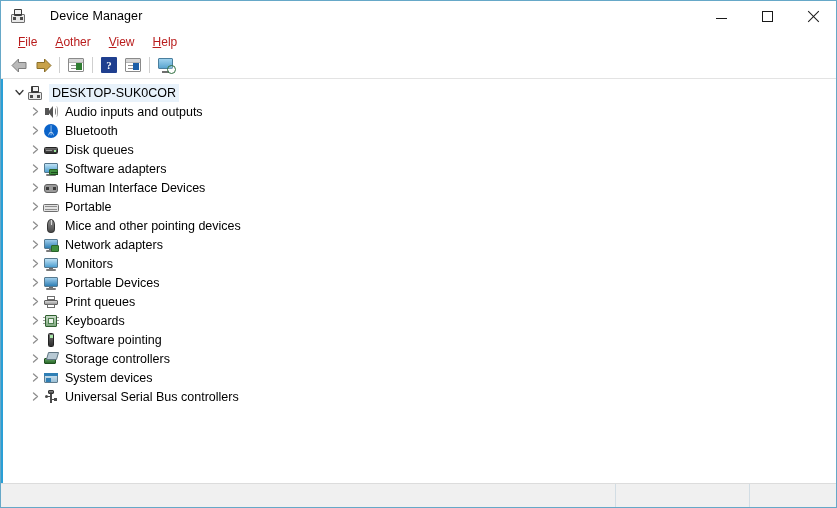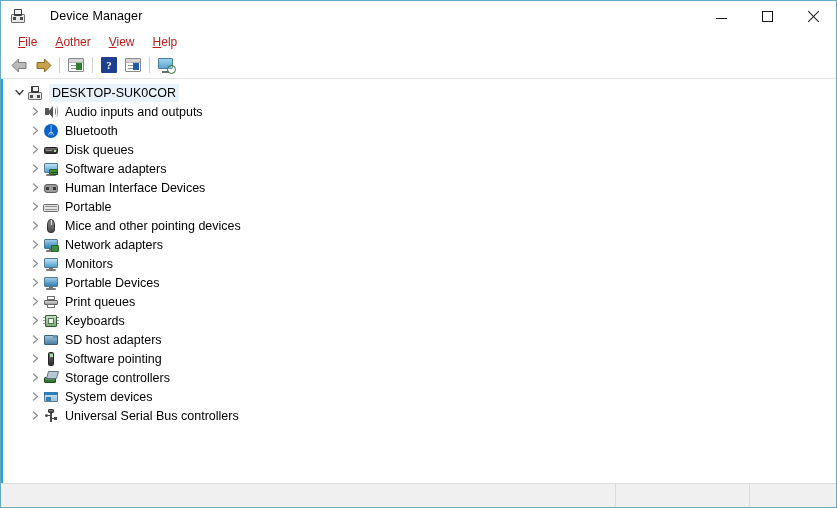--- a/index.html
+++ b/index.html
@@ -639,34 +639,20 @@
             <span class="lbl">Keyboards</span>
           </div>
           <div class="row child">
             <span class="chev">
               <svg width="9" height="9" viewBox="0 0 9 9">
                 <path d="M2.5 1 L6.5 4.5 L2.5 8" fill="none" stroke="#8d8d8d" stroke-width="1.3" stroke-linecap="round" stroke-linejoin="round"></path>
               </svg>
             </span>
             <span class="ico">
               <span class="ic">
-                <span class="sd-b"></span>
-                <span class="sd-n"></span>
-              </span>
-            </span>
-            <span class="lbl">SD host adapters</span>
-          </div>
-          <div class="row child">
-            <span class="chev">
-              <svg width="9" height="9" viewBox="0 0 9 9">
-                <path d="M2.5 1 L6.5 4.5 L2.5 8" fill="none" stroke="#8d8d8d" stroke-width="1.3" stroke-linecap="round" stroke-linejoin="round"></path>
-              </svg>
-            </span>
-            <span class="ico">
-              <span class="ic">
                 <span class="sw-b"></span>
                 <span class="sw-g"></span>
               </span>
             </span>
             <span class="lbl">Software pointing</span>
           </div>
           <div class="row child">
             <span class="chev">
               <svg width="9" height="9" viewBox="0 0 9 9">
                 <path d="M2.5 1 L6.5 4.5 L2.5 8" fill="none" stroke="#8d8d8d" stroke-width="1.3" stroke-linecap="round" stroke-linejoin="round"></path>

